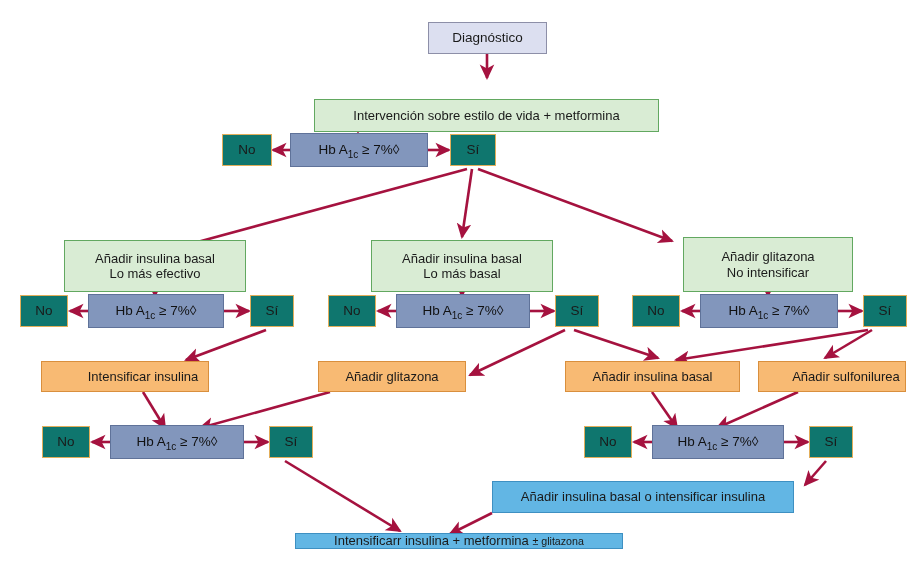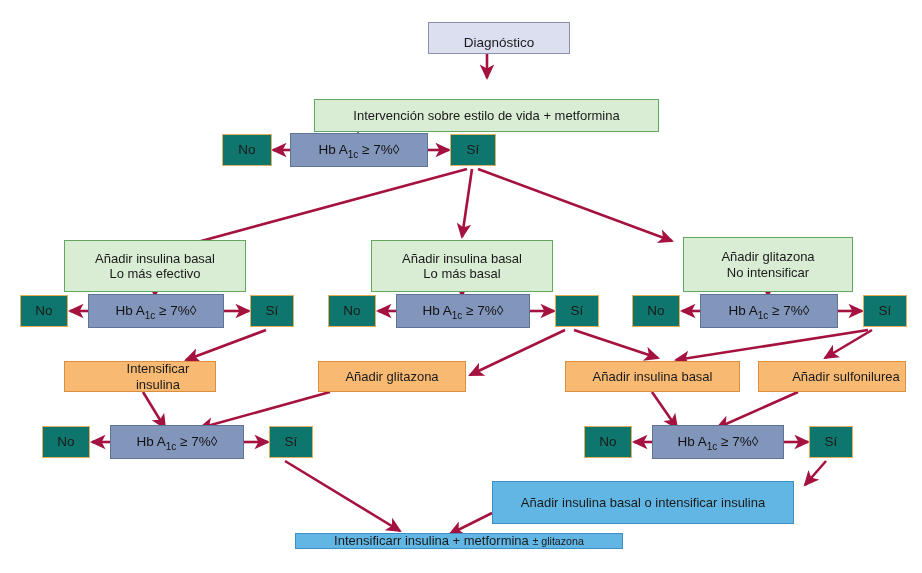--- a/index.html
+++ b/index.html
@@ -135,21 +135,21 @@
       <path d="M784,442 L808,442"></path>
 
       <path d="M285,461 L400,531"></path>
 
       <path d="M826,461 L805,485"></path>
 
       <path d="M492,513 L450,534"></path>
     </g>
   </svg>
 
-  <div class="node n-start" style="left:428px;top:22px;width:142px;height:32px;align-items:flex-end;">
+  <div class="node n-start" style="left:428px;top:22px;width:119px;height:32px;">
     <span>Diagnóstico</span>
   </div>
 
   <div class="node n-green" style="left:314px;top:79px;width:345px;height:33px;">
     <span>Intervención sobre estilo de vida + metformina</span>
   </div>
 
   <div class="node n-yn" style="left:222px;top:134px;width:50px;height:32px;">
     <span>No</span>
   </div>
@@ -204,21 +204,21 @@
   </div>
   <div class="node n-decision" style="left:700px;top:294px;width:138px;height:34px;">
     <span>
       <span>Hb A</span><span class="sub">1c</span><span> ≥ 7%◊</span>
     </span>
   </div>
   <div class="node n-yn" style="left:863px;top:295px;width:44px;height:32px;">
     <span>Sí</span>
   </div>
 
-  <div class="node n-orange" style="left:64px;top:361px;width:152px;height:31px;padding-left:40px;">
+  <div class="node n-orange" style="left:41px;top:361px;width:168px;height:31px;padding-left:40px;">
     <span>Intensificar insulina</span>
   </div>
   <div class="node n-orange" style="left:318px;top:361px;width:148px;height:31px;">
     <span>Añadir glitazona</span>
   </div>
   <div class="node n-orange" style="left:565px;top:361px;width:175px;height:31px;">
     <span>Añadir insulina basal</span>
   </div>
   <div class="node n-orange" style="left:758px;top:361px;width:148px;height:31px;padding-left:32px;">
     <span>Añadir sulfonilurea</span>
@@ -241,21 +241,21 @@
   </div>
   <div class="node n-decision" style="left:652px;top:425px;width:132px;height:34px;">
     <span>
       <span>Hb A</span><span class="sub">1c</span><span> ≥ 7%◊</span>
     </span>
   </div>
   <div class="node n-yn" style="left:809px;top:426px;width:44px;height:32px;">
     <span>Sí</span>
   </div>
 
-  <div class="node n-blue" style="left:492px;top:481px;width:302px;height:43px;">
+  <div class="node n-blue" style="left:492px;top:481px;width:302px;height:32px;">
     <span>Añadir insulina basal o intensificar insulina</span>
   </div>
 
   <div class="node n-blue" style="left:295px;top:533px;width:328px;height:16px;">
     <span><span>Intensificarr insulina + metformina </span><span class="small">± glitazona</span></span>
   </div>
 
 </div>
 
 </body></html>

